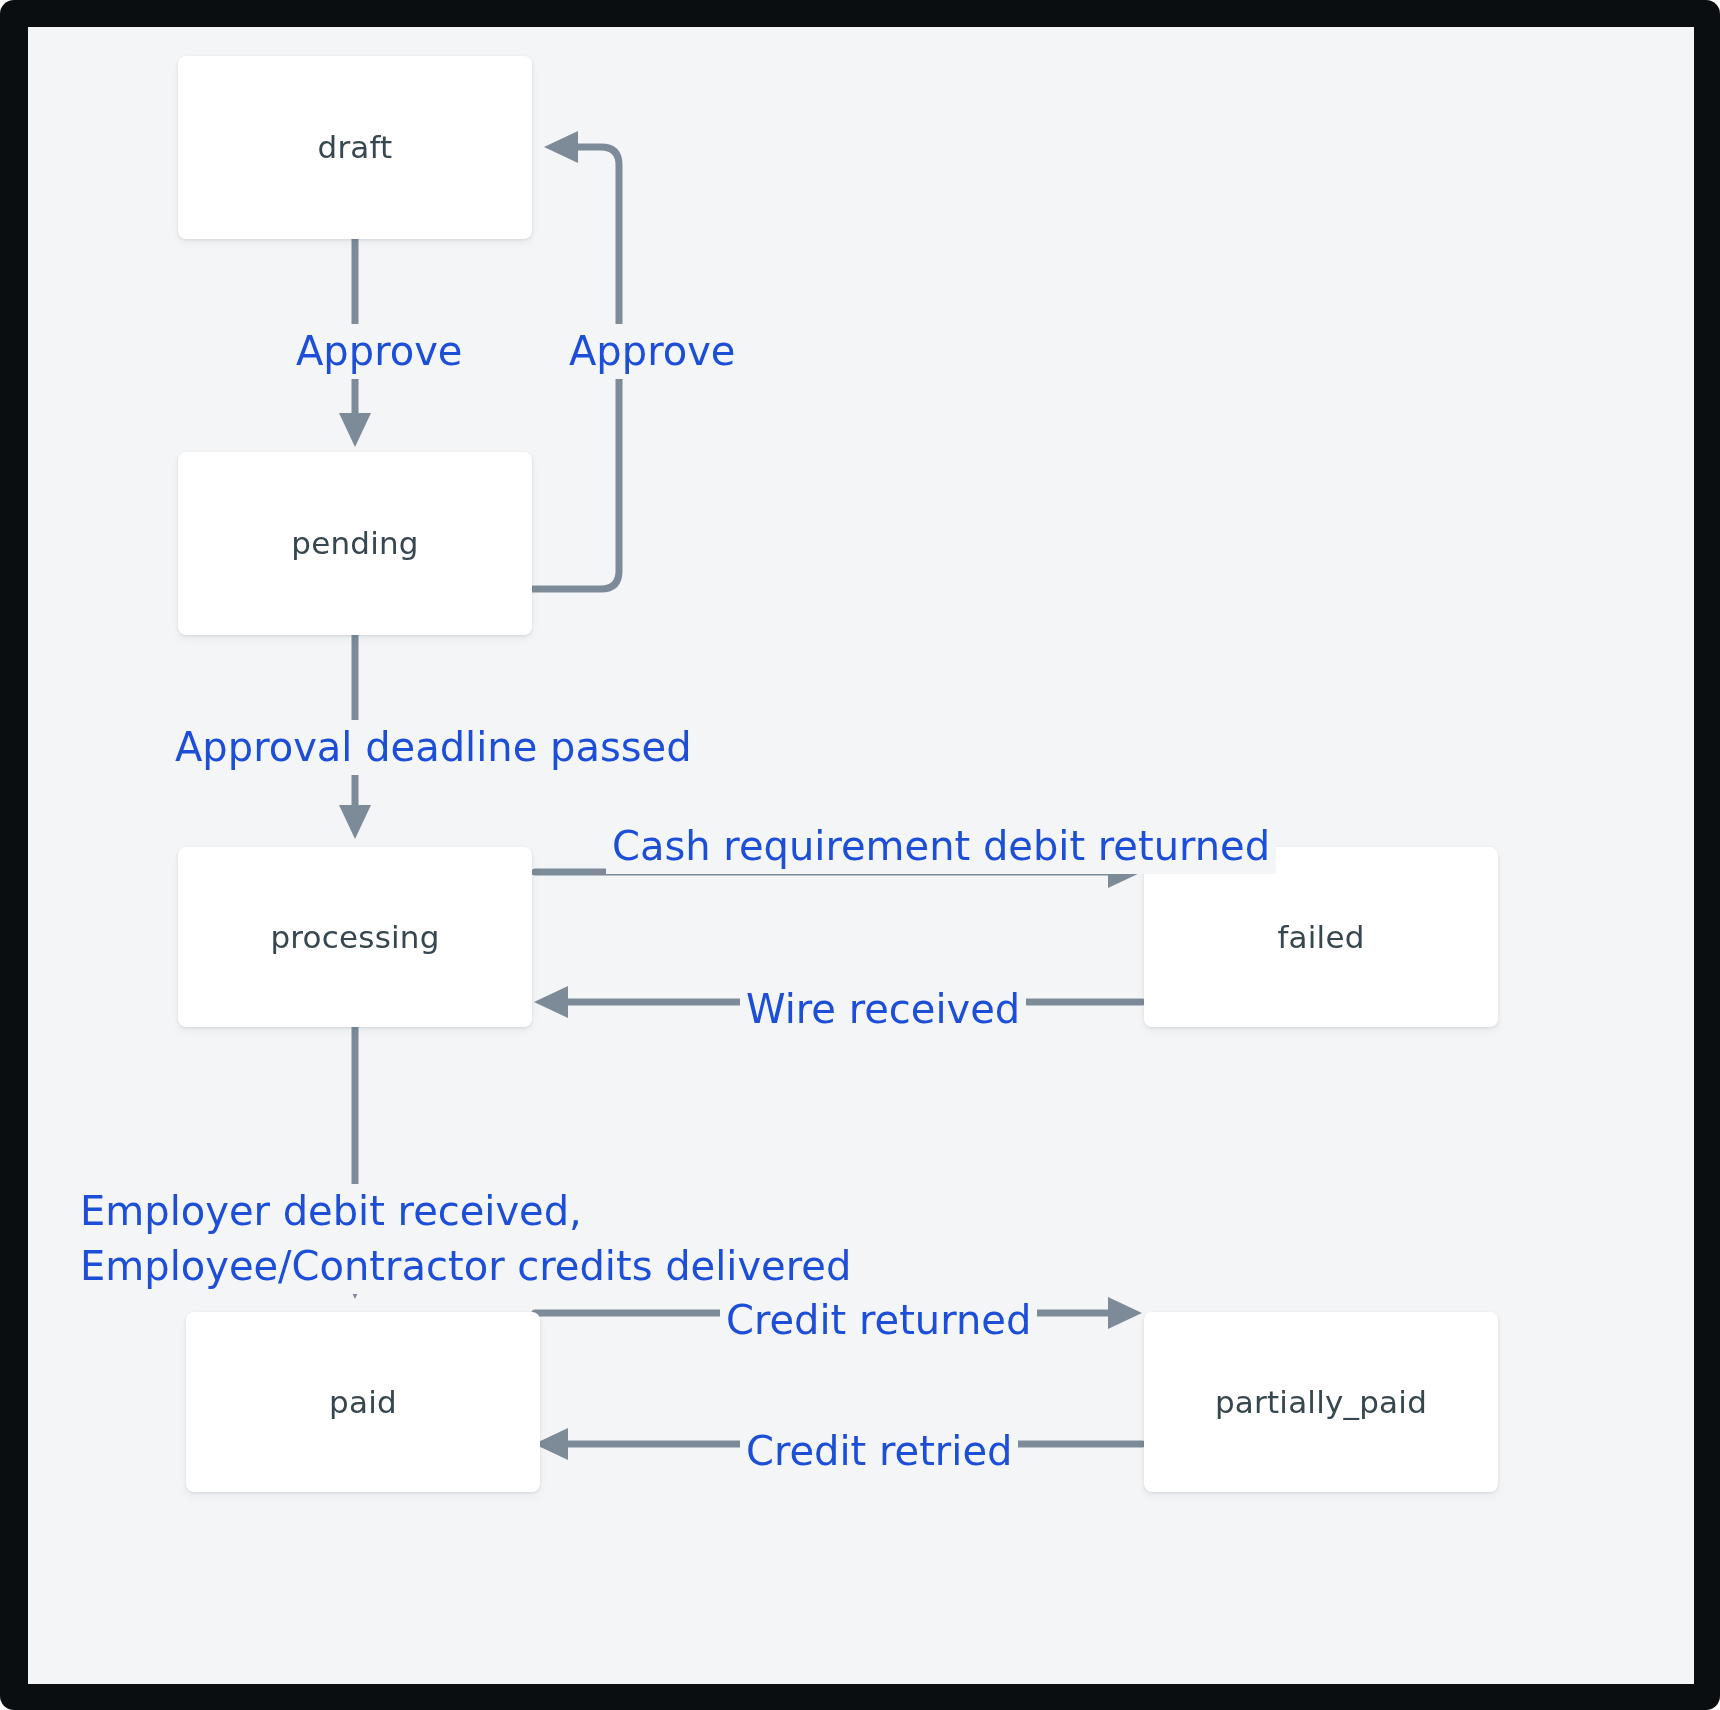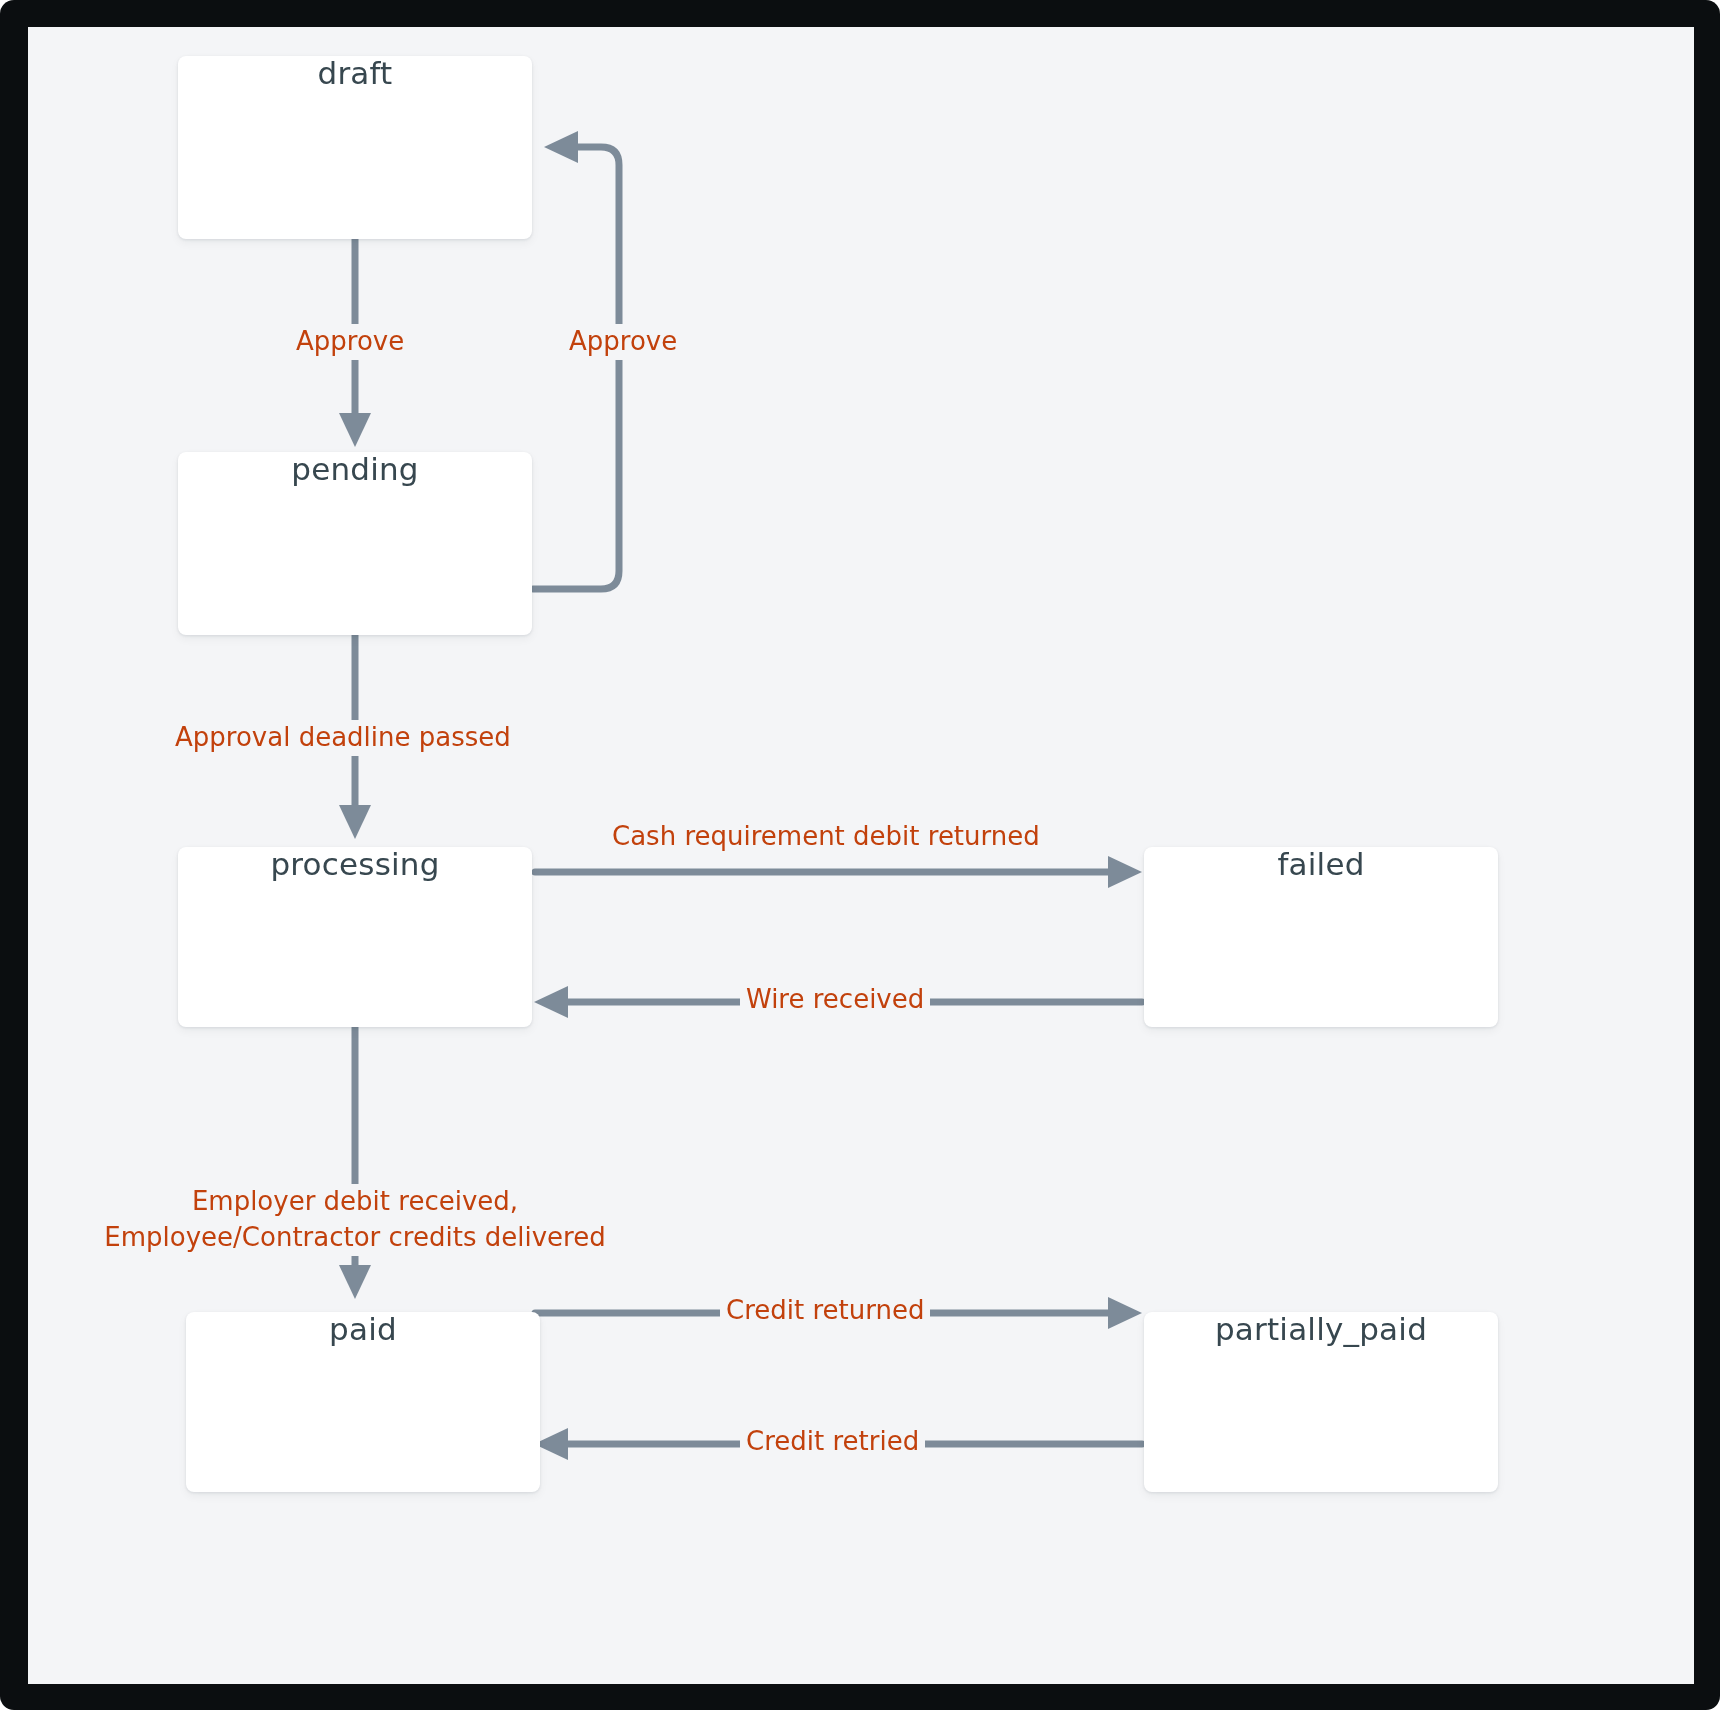--- a/index.html
+++ b/index.html
@@ -60,43 +60,42 @@
 
   
   .node {
     position: absolute;
     box-sizing: border-box;
     background: #ffffff;
     border-radius: 8px;
     box-shadow: 0 1px 3px rgba(20, 30, 45, 0.10),
                 0 4px 10px rgba(20, 30, 45, 0.05);
     display: flex;
-    align-items: flex-start;
+    align-items: center;
     justify-content: center;
     z-index: 3;
   }
   .node-label {
     color: #37474f;
     font-size: 31px;
     letter-spacing: 0.2px;
     line-height: 1.1;
     white-space: nowrap;
   }
 
   
   .edge-label {
     position: absolute;
-    color: #c2410c;
-    font-size: 26px;
+    color: #1d4ed8;
+    font-size: 40px;
     line-height: 1.38;
     white-space: nowrap;
     background: #f4f5f7;
     padding: 0 6px;
     z-index: 4;
-    text-align: center;
   }
 </style>
 </head>
 <body>
 
 <div id="frame">
   <div id="canvas">
 
     <svg id="edges" viewBox="0 0 1666 1657" width="1666" height="1657">
 

